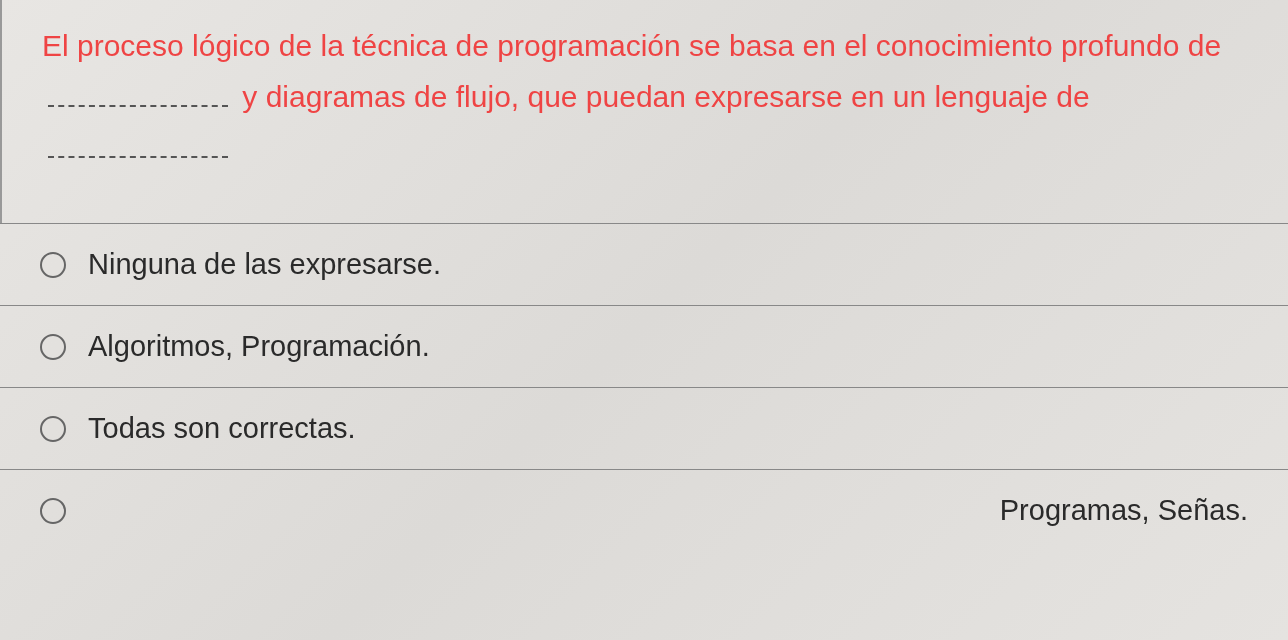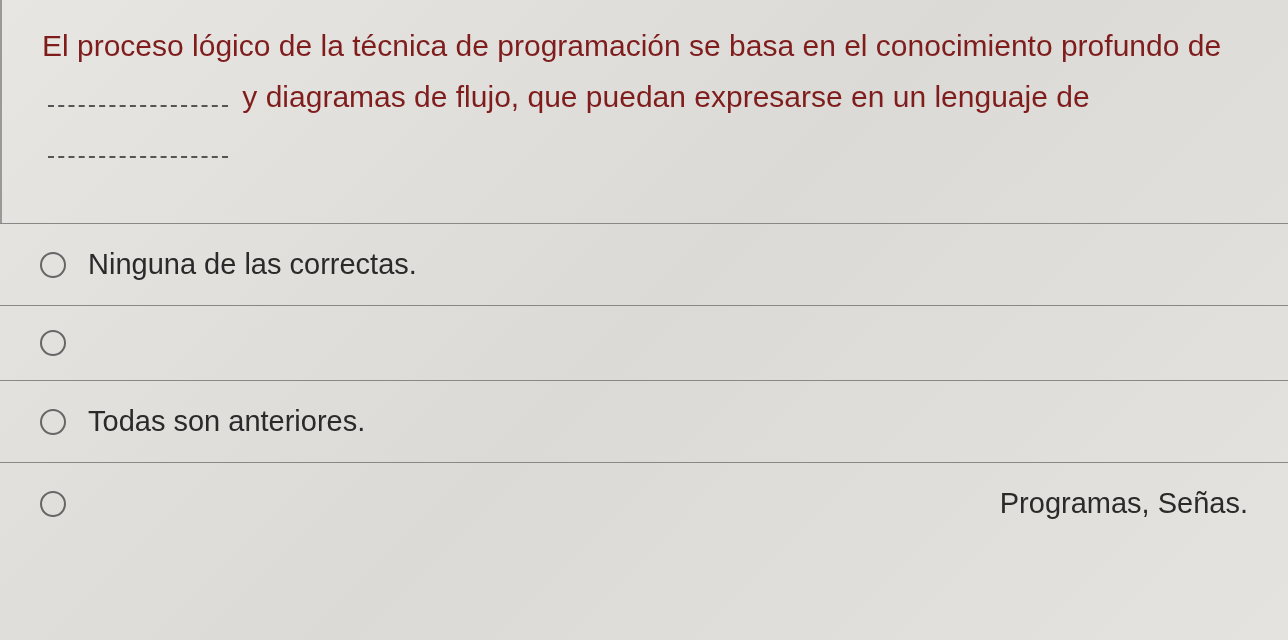--- a/index.html
+++ b/index.html
@@ -16,21 +16,21 @@
       padding: 0;
     }
     .question-container {
       width: 100%;
       padding: 0;
     }
     .question-text {
       padding: 20px 40px 50px 40px;
       font-size: 30px;
       line-height: 1.7;
-      color: #7f1d1d;
+      color: #ef4444;
       border-left: 2px solid #999;
     }
     .options-list {
       border-top: 1.5px solid #888;
     }
     .option-item {
       display: flex;
       align-items: center;
       padding: 24px 40px;
       border-bottom: 1.5px solid #888;
@@ -63,27 +63,28 @@
 </head>
 <body>
 
 <div class="question-container">
   <div class="question-text">
     <span>El proceso lógico de la técnica de programación se basa en el conocimiento profundo de </span><span class="blank"></span><span> y diagramas de flujo, que puedan expresarse en un lenguaje de </span><span class="blank"></span><span></span>
   </div>
   <div class="options-list">
     <div class="option-item">
       <span class="radio-circle"></span>
-      <span>Ninguna de las correctas.</span>
+      <span>Ninguna de las expresarse.</span>
     </div>
     <div class="option-item">
       <span class="radio-circle"></span>
+      <span>Algoritmos, Programación.</span>
     </div>
     <div class="option-item">
       <span class="radio-circle"></span>
-      <span>Todas son anteriores.</span>
+      <span>Todas son correctas.</span>
     </div>
     <div class="option-item">
       <span class="radio-circle"></span>
       <span>Programas, Señas.</span>
     </div>
   </div>
 </div>
 
 </body></html>

